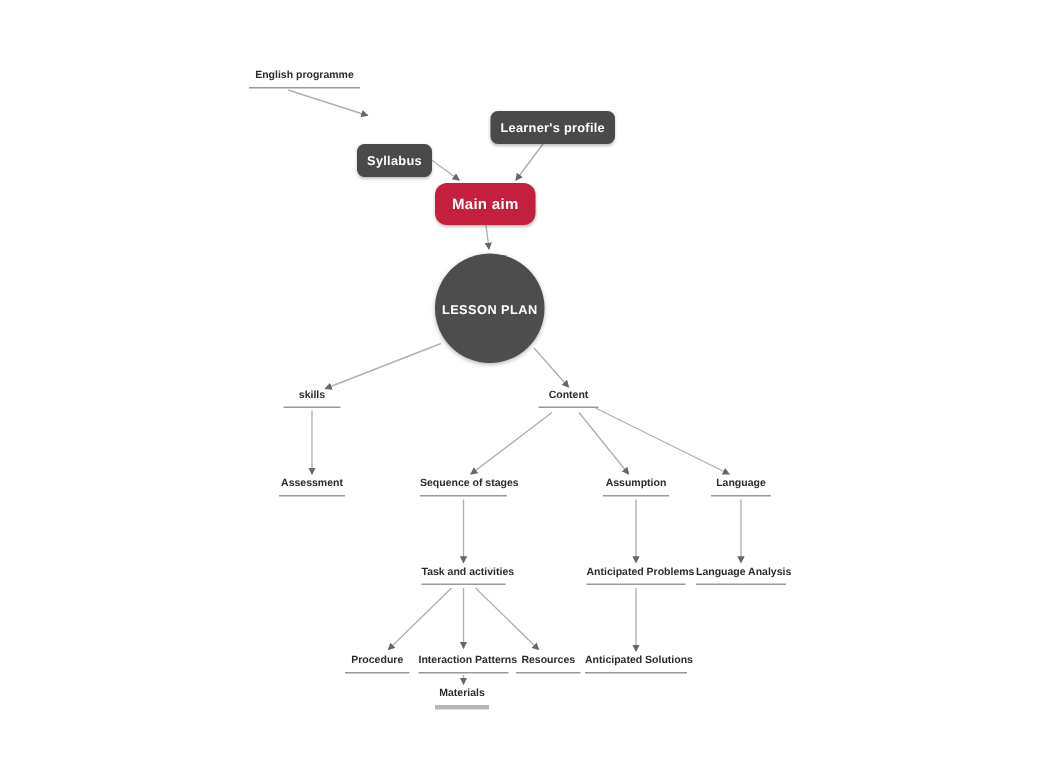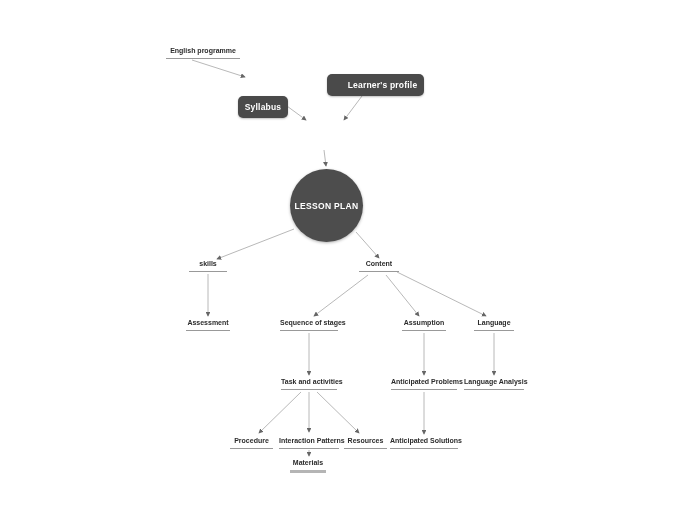--- a/index.html
+++ b/index.html
@@ -100,18 +100,19 @@
   <div class="label" style="left:279px;top:436px;width:60px;">Interaction Patterns</div>
 
   <div class="label" style="left:344px;top:436px;width:43px;">Resources</div>
 
   <div class="label" style="left:390px;top:436px;width:68px;">Anticipated Solutions</div>
 
   <div class="label selected" style="left:290px;top:458px;width:36px;">Materials</div>
 
   <div class="node-box" style="left:238px;top:76px;width:50px;height:22px;margin-top:20px;">Syllabus</div>
 
-  <div class="node-box" style="left:327px;top:74px;width:83px;height:22px;padding-left:14px;">Learner's profile</div>
+  <div class="node-box" style="left:327px;top:74px;width:83px;height:22px;">Learner's profile</div>
 
+  <div class="node-box red" style="left:290px;top:122px;width:67px;height:28px;">Main aim</div>
 
   <div class="node-circle" style="left:290px;top:169px;width:73px;height:73px;">LESSON PLAN</div>
 
 </div>
 
 </body></html>

